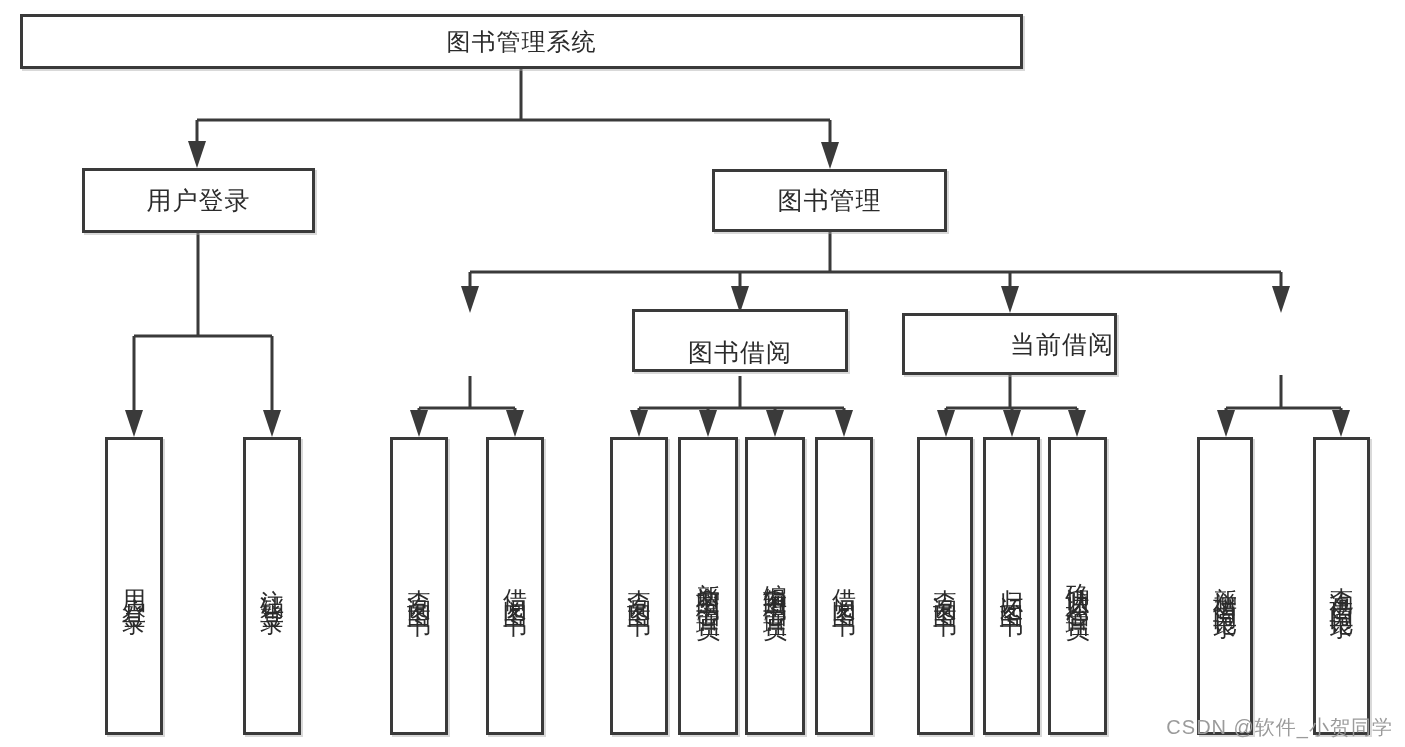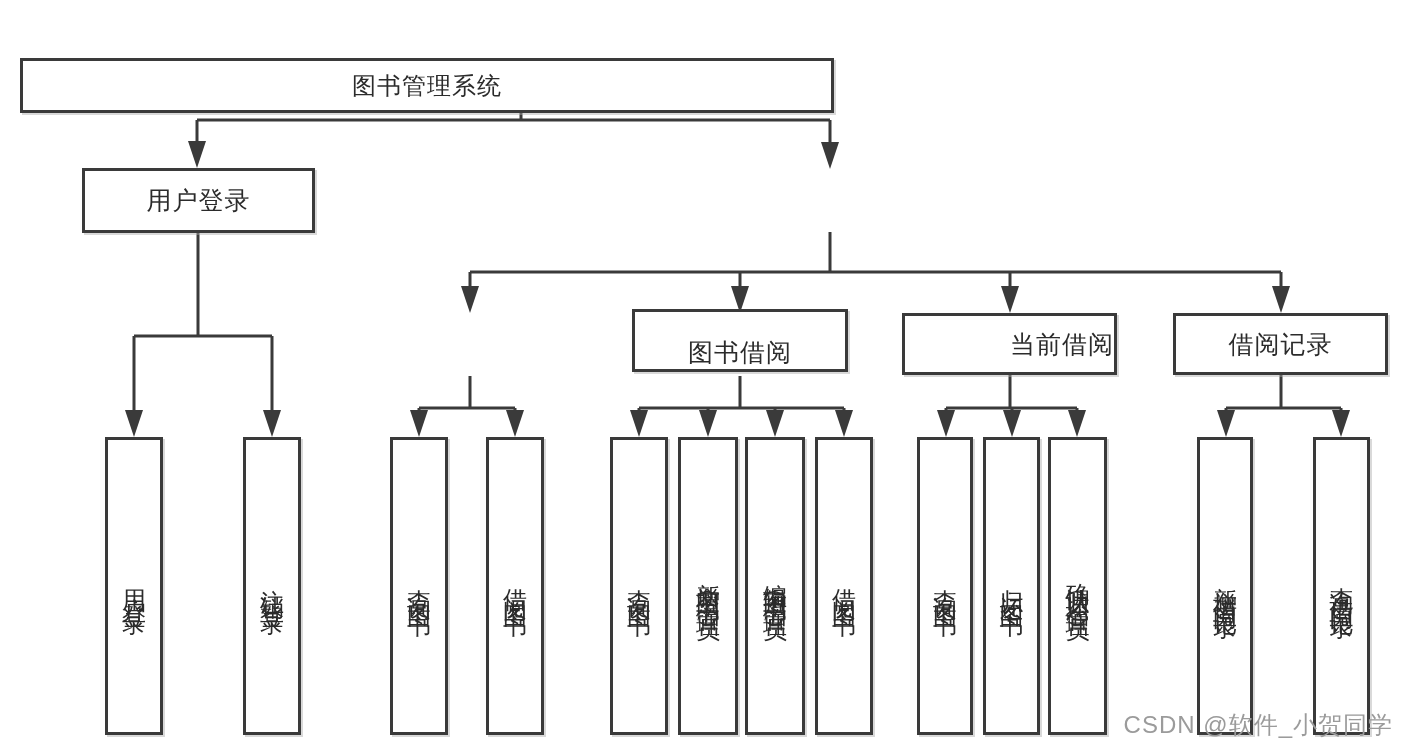--- a/index.html
+++ b/index.html
@@ -46,21 +46,21 @@
     font-size: 24px;
     letter-spacing: 8px;
     line-height: 1;
     white-space: nowrap;
   }
   #watermark {
     position: absolute;
     right: 12px;
     bottom: 6px;
     color: #9b9b9b;
-    font-size: 24px;
+    font-size: 20px;
     letter-spacing: 1px;
     z-index: 5;
     white-space: nowrap;
   }
   .wire { stroke: #3a3a3a; stroke-width: 3; fill: none; }
   .head { fill: #3a3a3a; stroke: none; }
 </style>
 </head>
 <body>
 
@@ -102,36 +102,36 @@
       <polygon class="head" points="1003,410 1021,410 1012,437"></polygon>
       <polygon class="head" points="1068,410 1086,410 1077,437"></polygon>
     </g>
     <g>
       <path class="wire" d="M1281 375 V408 M1226 408 H1341 M1226 408 V415 M1341 408 V415"></path>
       <polygon class="head" points="1217,410 1235,410 1226,437"></polygon>
       <polygon class="head" points="1332,410 1350,410 1341,437"></polygon>
     </g>
   </svg>
 
-  <div class="hbox root" style="left:20px; top:14px; width:814px; height:55px;margin-top:44px;">
+  <div class="hbox root" style="left:20px; top:14px; width:1003px; height:55px;">
     <span>图书管理系统</span>
   </div>
 
   <div class="hbox" style="left:82px; top:168px; width:233px; height:65px;">
     <span>用户登录</span>
+  </div>
+  <div class="hbox" style="left:712px; top:169px; width:235px; height:63px;">
+    <span>图书管理</span>
   </div>
 
   <div class="hbox" style="left:632px; top:309px; width:216px; height:63px;align-items:flex-end;">
     <span>图书借阅</span>
   </div>
   <div class="hbox" style="left:902px; top:313px; width:215px; height:62px;justify-content:flex-end;">
     <span>当前借阅</span>
-  </div>
-  <div class="hbox" style="left:1173px; top:313px; width:215px; height:62px;">
-    <span>借阅记录</span>
   </div>
 
   <div class="vbox" style="left:105px;">
     <span class="vtext">用户登录</span>
   </div>
   <div class="vbox" style="left:243px;">
     <span class="vtext">注销登录</span>
   </div>
 
   <div class="vbox" style="left:390px;">

